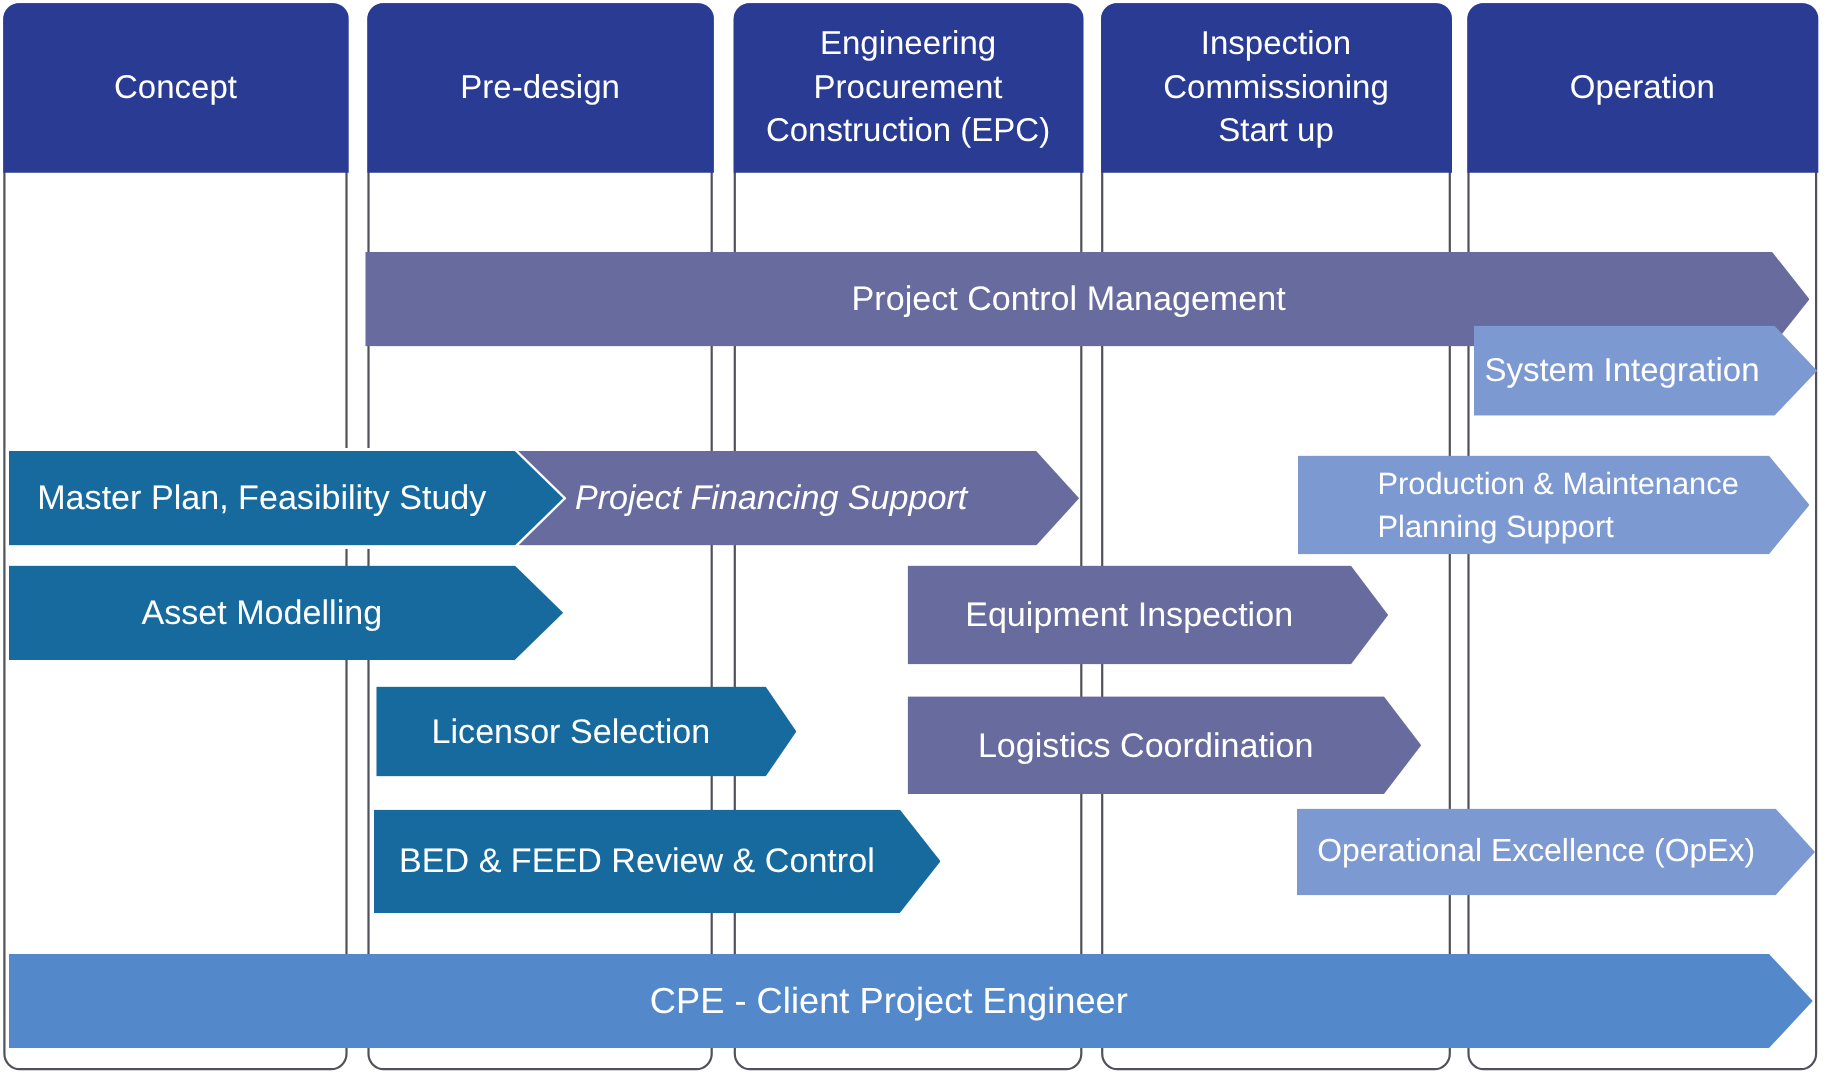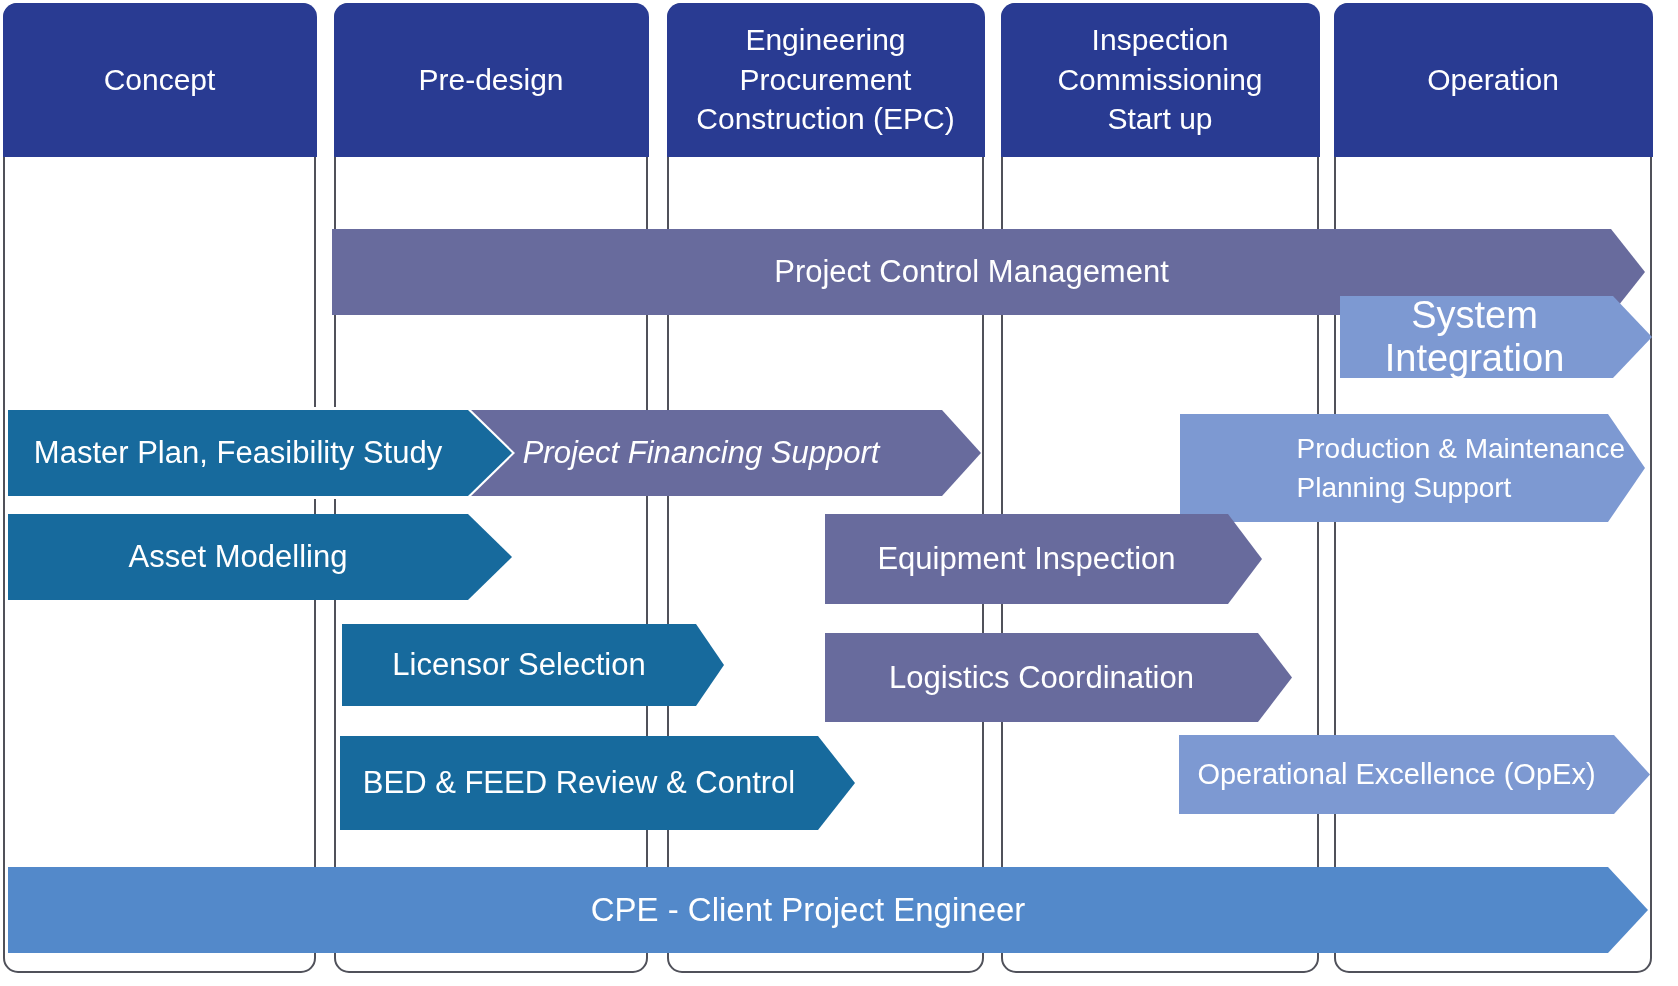--- a/index.html
+++ b/index.html
@@ -31,25 +31,25 @@
     display:flex;align-items:center;justify-content:center;
     padding-right:var(--tip,40px);text-align:center;
     clip-path:polygon(0 0, calc(100% - var(--tip,40px)) 0, 100% 50%, calc(100% - var(--tip,40px)) 100%, 0 100%);
   }
   .bar-outline{
     position:absolute;background:#ffffff;
     clip-path:polygon(0 0, calc(100% - var(--tip,40px)) 0, 100% 50%, calc(100% - var(--tip,40px)) 100%, 0 100%);
   }
   #bar-pcm      {left:332px; top:189px; width:1313px;height:86px;margin-top:40px;--tip:34px;}
   #bar-ms       {left:8px;   top:299px; width:504px; height:88px;--tip:44px;}
-  #bar-sysint   {left:1340px;top:296px; width:312px; height:82px;--tip:39px;padding-right:43px;font-size:38px;}
+  #bar-sysint   {left:1340px;top:296px; width:312px; height:82px;--tip:39px;padding-right:43px;font-size:30px;}
   #bar-pfs      {left:460px; top:410px; width:521px; height:86px;font-style:italic;--tip:39px;}
   #mp-outline   {left:5px;   top:407px; width:510px; height:92px;--tip:47px;}
   #bar-mp       {left:8px;   top:410px; width:504px; height:86px;--tip:44px;}
-  #bar-pm       {left:1180px;top:414px; width:465px; height:108px;--tip:37px;justify-content:flex-end;padding-left:28px;padding-right:20px;font-size:28px;line-height:1.4;text-align:left;white-space:pre-line;}
+  #bar-pm       {left:1180px;top:414px; width:465px; height:90px;--tip:37px;justify-content:center;padding-left:28px;padding-right:20px;font-size:28px;line-height:1.4;text-align:left;white-space:pre-line;}
   #bar-asset    {left:8px;   top:514px; width:504px; height:86px;--tip:44px;}
   #bar-equip    {left:825px; top:514px; width:437px; height:90px;--tip:34px;}
   #bar-licensor {left:342px; top:624px; width:382px; height:82px;--tip:28px;}
   #bar-logistics{left:825px; top:633px; width:467px; height:89px;--tip:34px;}
   #bar-bed      {left:340px; top:736px; width:515px; height:94px;--tip:37px;}
   #bar-opex     {left:1179px;top:735px; width:471px; height:79px;--tip:36px;font-size:29px;}
   #bar-cpe      {left:8px;   top:867px; width:1640px;height:86px;--tip:40px;font-size:33px;}
 </style>
 </head>
 <body>

